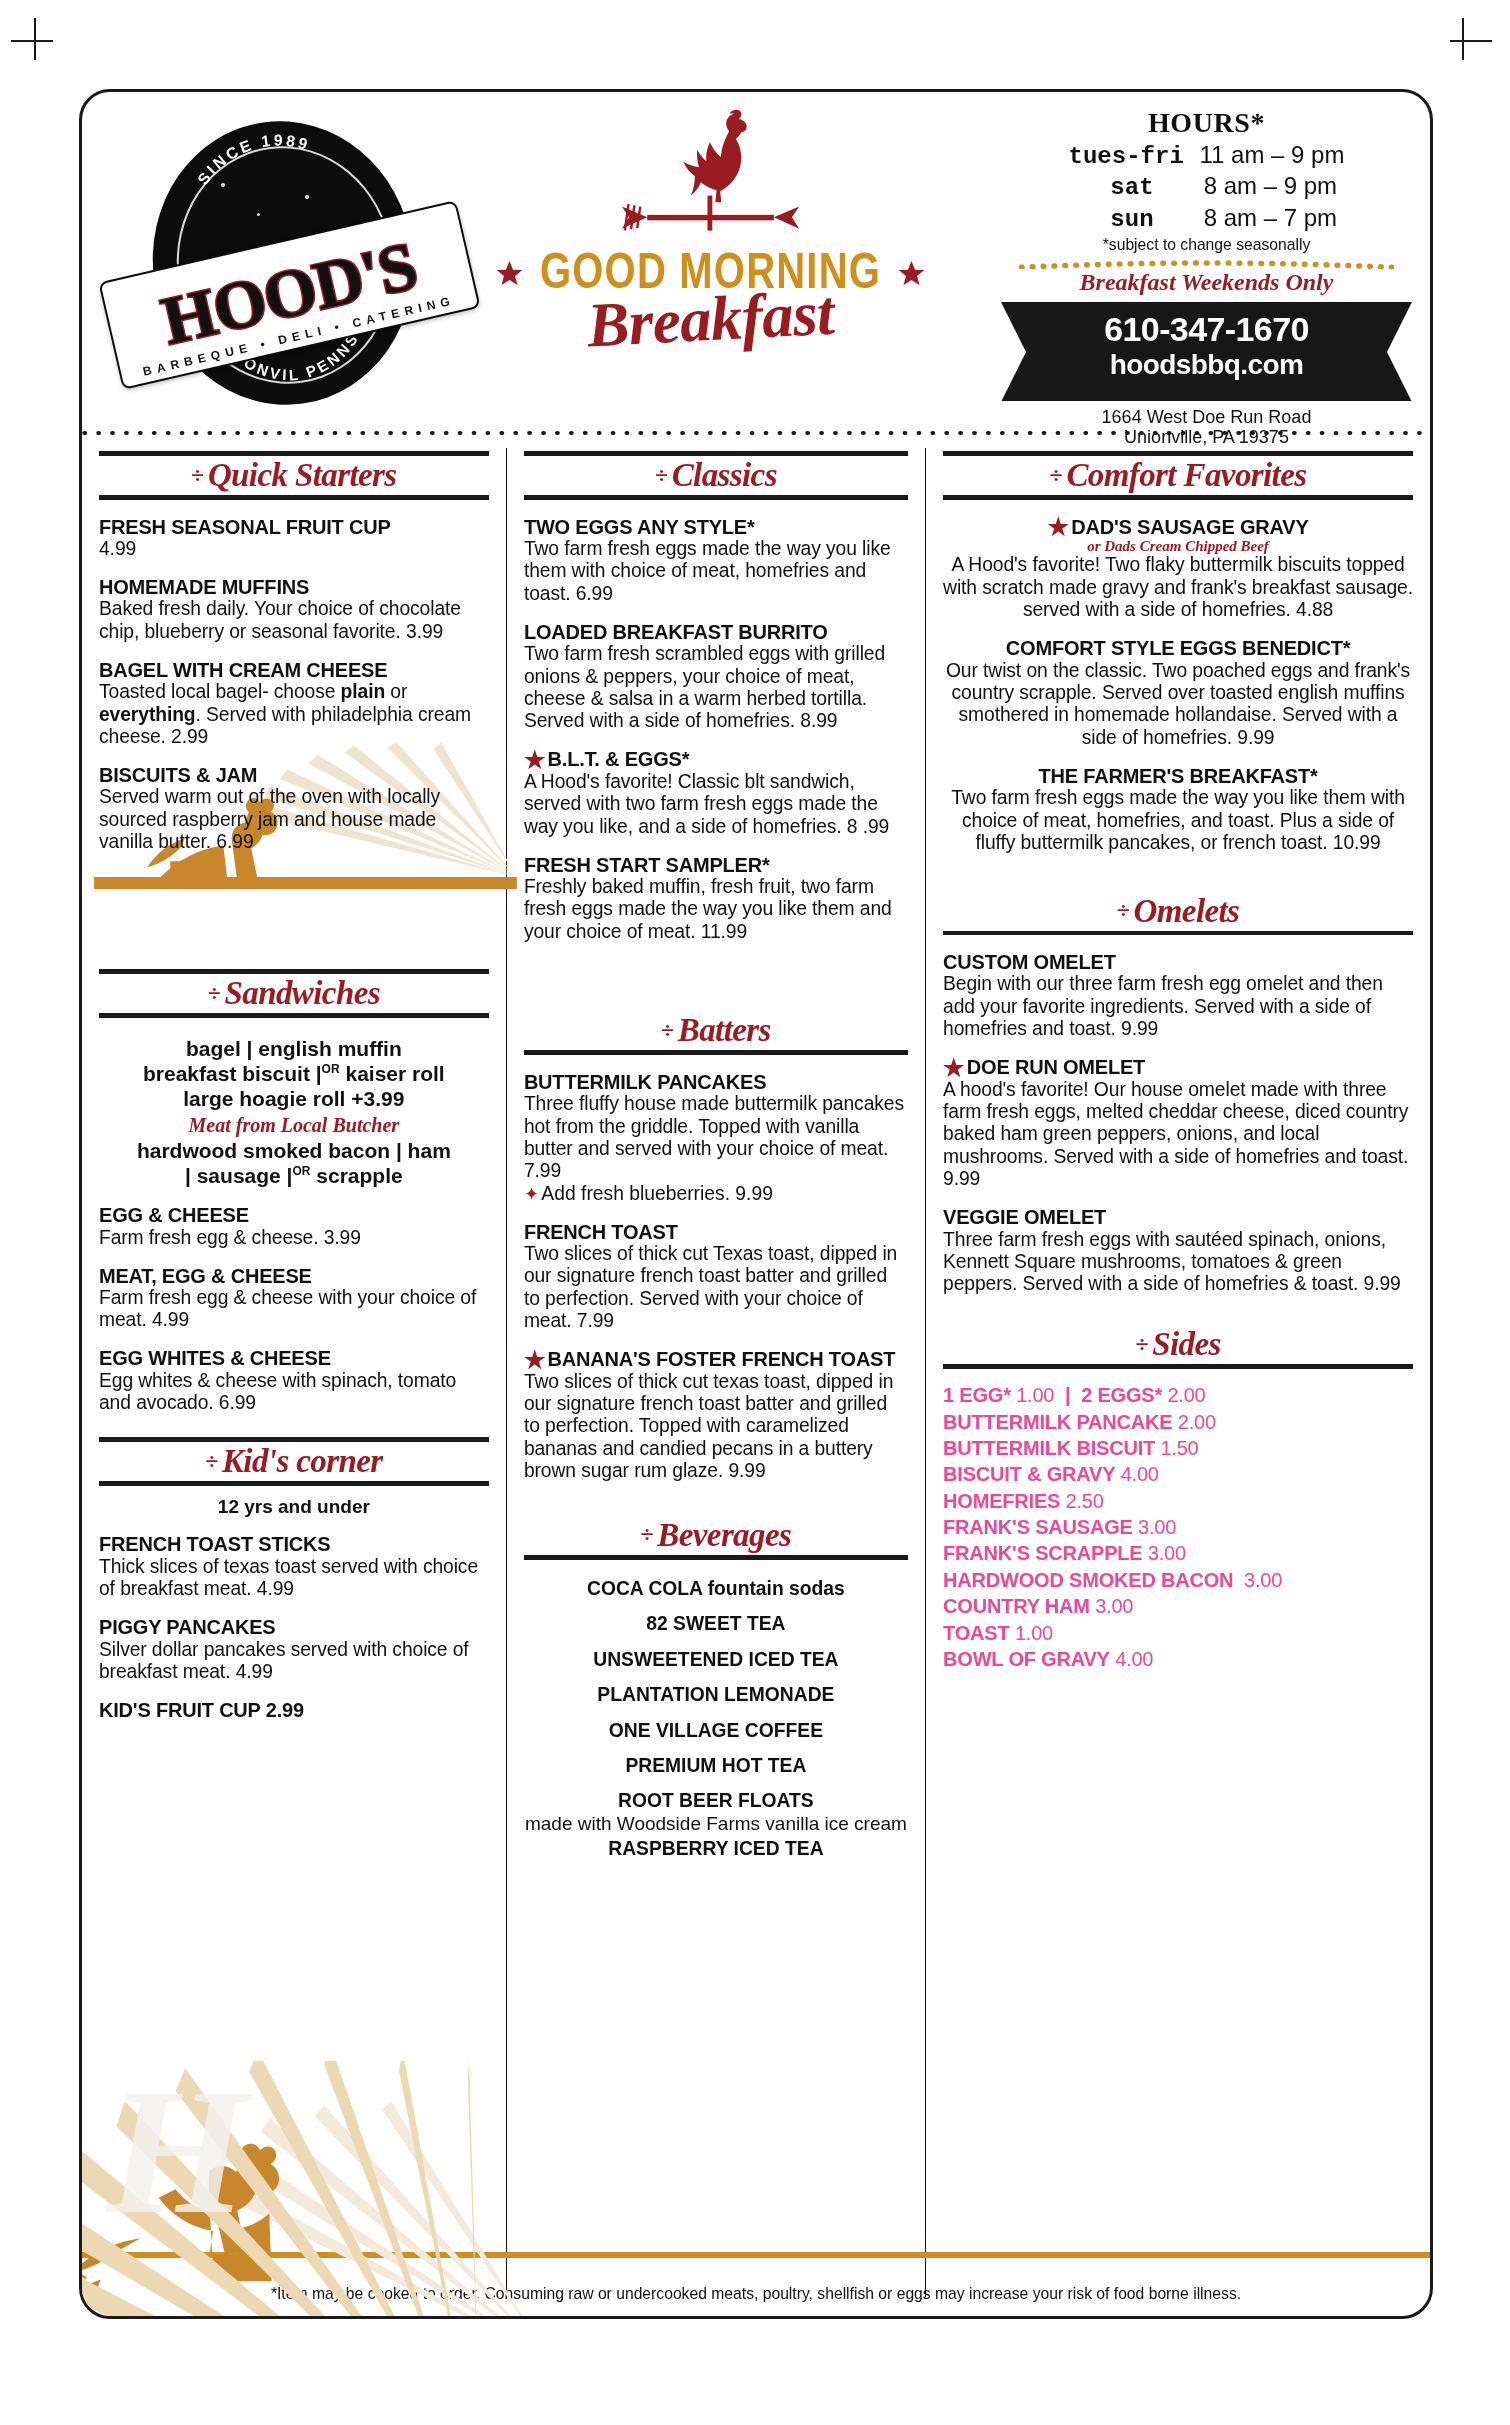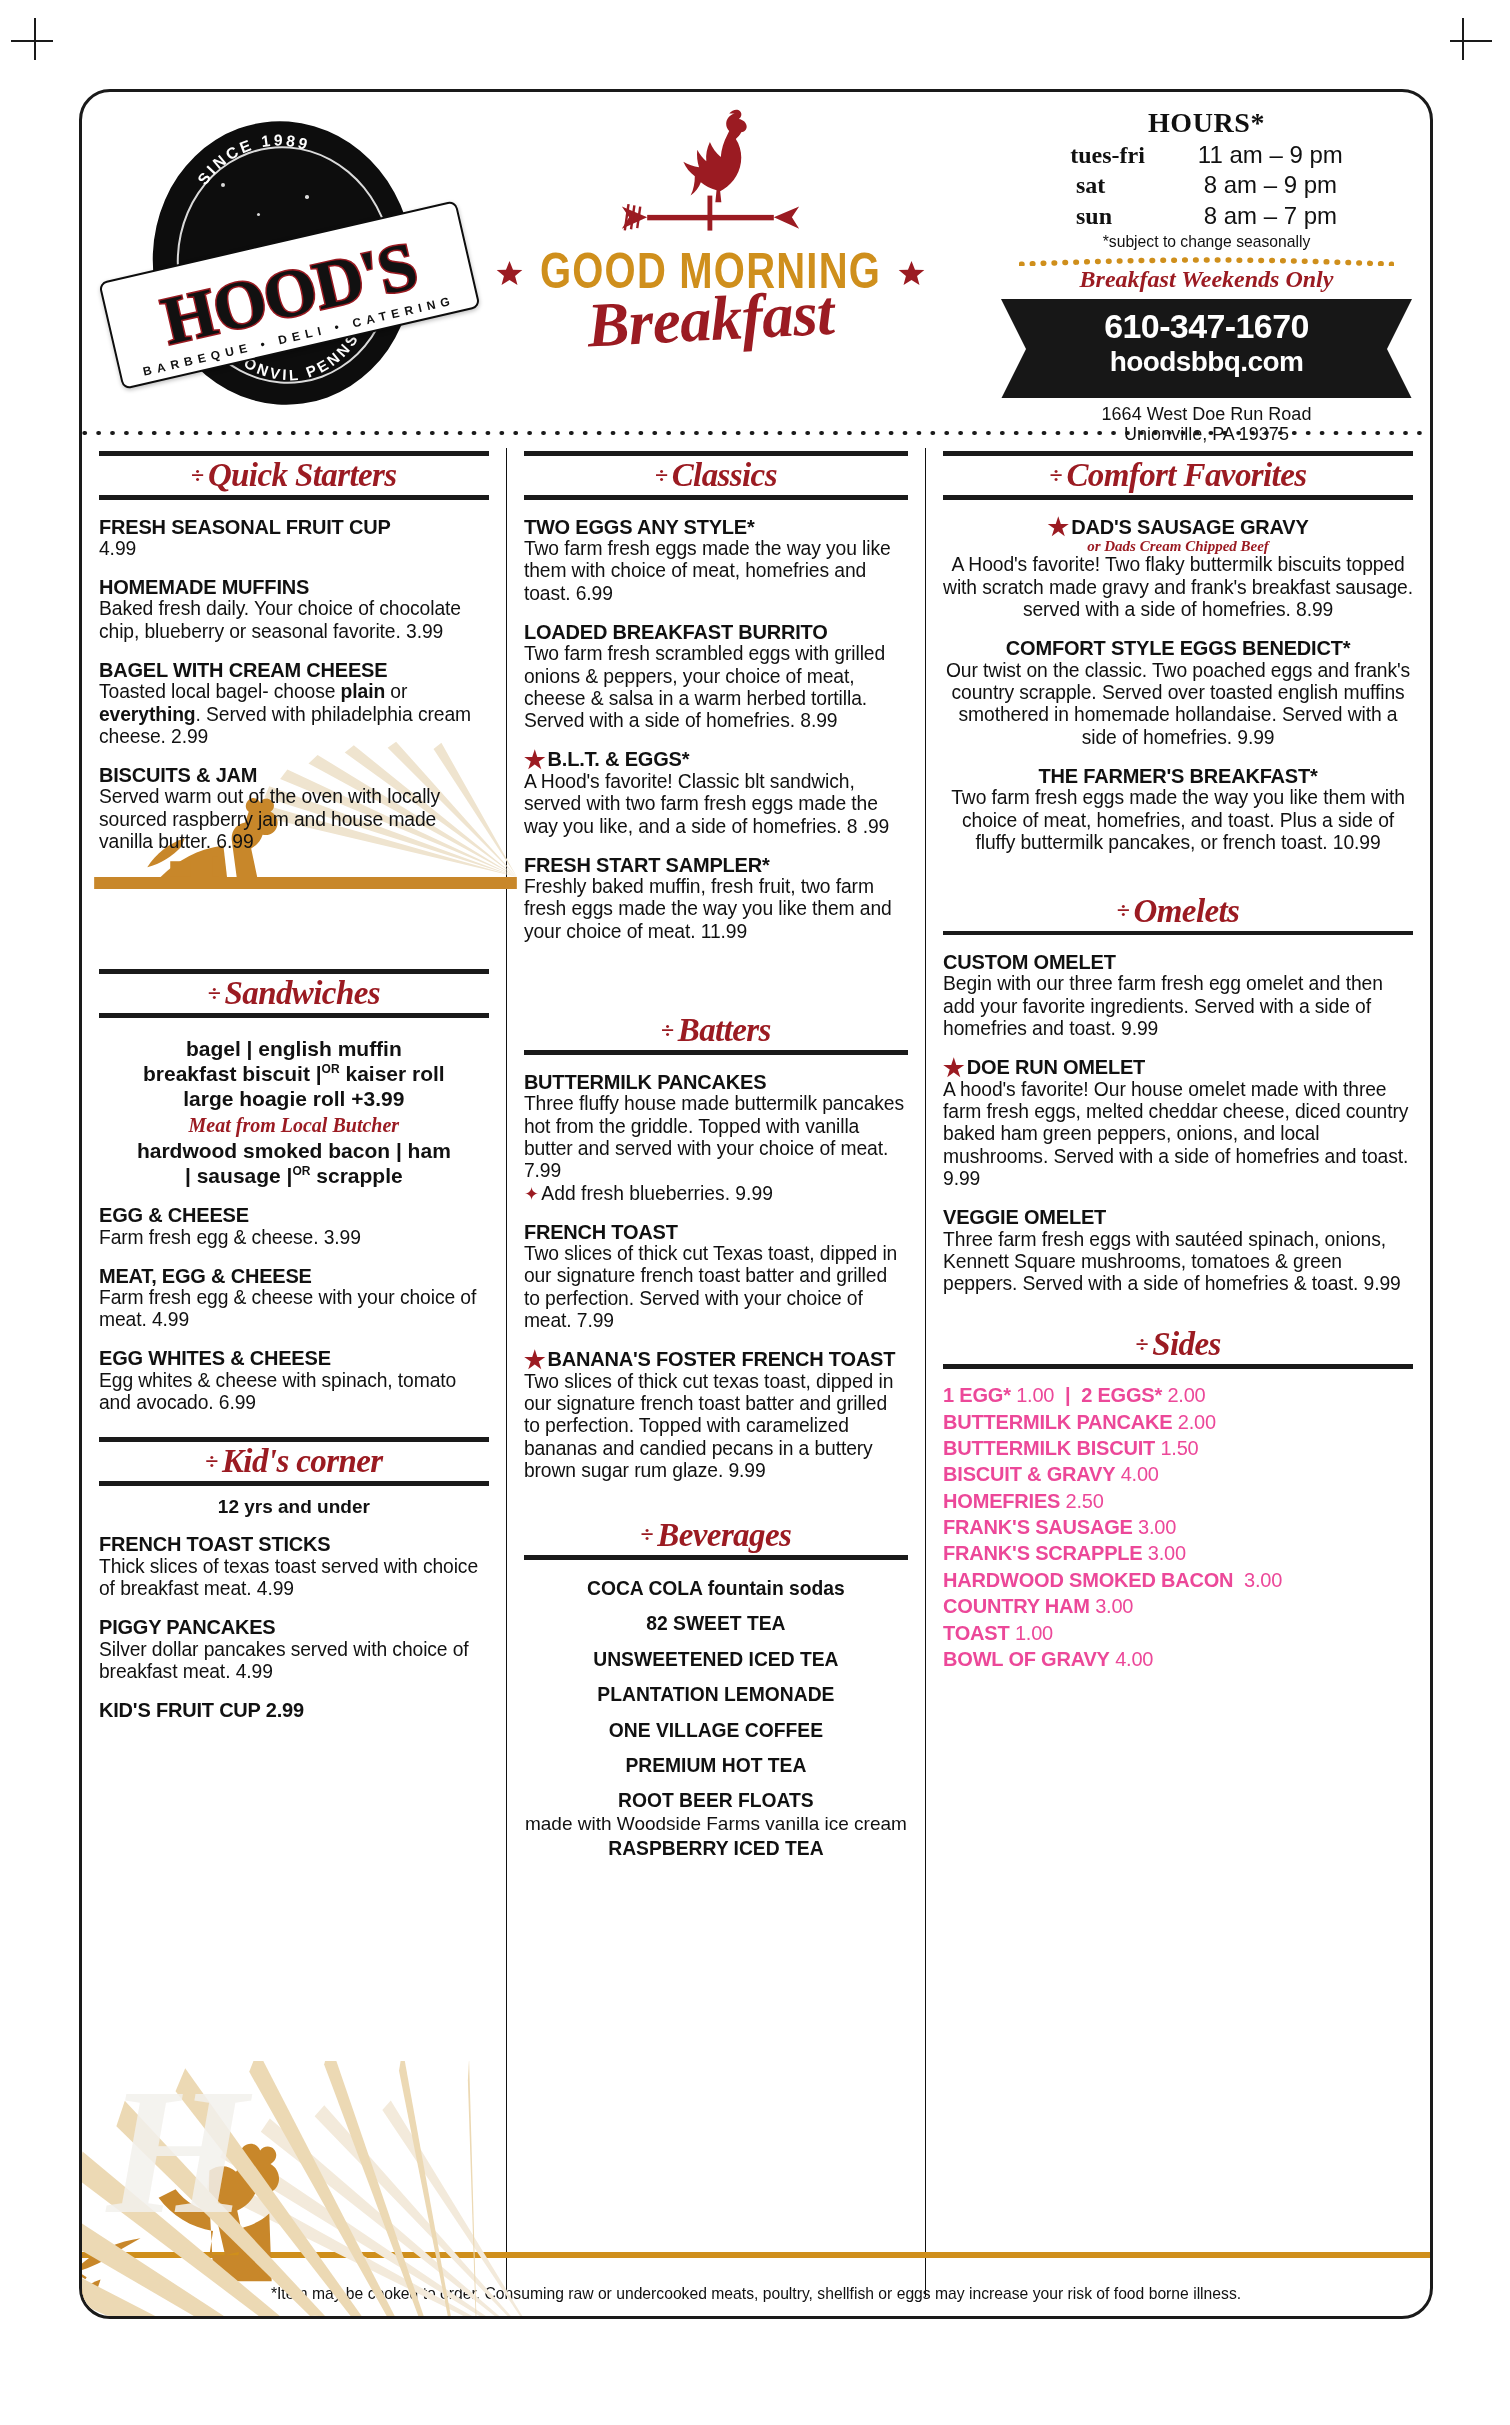--- a/index.html
+++ b/index.html
@@ -63,21 +63,21 @@
     font-family:"Liberation Serif",serif;font-style:italic;font-weight:bold;
     font-size:63px;color:#9b1b22;margin-top:-11px;letter-spacing:-0.6px;
     transform:rotate(-3deg);
   }
 
   
   .hours{position:absolute;right:18px;top:14.5px;width:411px;text-align:center;}
   .hours-title{font-family:"Liberation Serif",serif;font-weight:bold;font-size:28px;color:#111;letter-spacing:0.6px;}
   .hours-row{font-size:24px;color:#111;margin-top:2.4px;}
   .hours-row b{font-family:"Liberation Serif",serif;font-weight:bold;}
-  .hours-row .hr-d{display:inline-block;min-width:112px;text-align:left;padding-right:15.7px;}
+  .hours-row .hr-d{display:inline-block;min-width:112px;text-align:center;padding-right:15.7px;font-family:Liberation Mono, monospace;}
   .hours-note{font-size:15.7px;color:#111;margin-top:3.6px;}
   .dotrule{height:8.5px;margin:6px 18px 1.2px;display:block;width:calc(100% - 36px);}
   .weekend{font-family:"Liberation Serif",serif;font-style:italic;font-weight:bold;font-size:24px;color:#9b1b22;margin-top:-1.2px;}
   .ribbon{position:relative;margin-top:6px;background:#171717;height:99px;}
   .ribbon:before,.ribbon:after{content:"";position:absolute;top:0;width:0;height:0;}
   .ribbon:before{left:0;border-left:25px solid #fff;border-top:50px solid transparent;border-bottom:50px solid transparent;}
   .ribbon:after{right:0;border-right:25px solid #fff;border-top:50px solid transparent;border-bottom:50px solid transparent;}
   .phone{color:#fff;font-size:34px;font-weight:bold;padding-top:8.5px;letter-spacing:-0.6px;}
   .web{color:#fff;font-size:28px;font-weight:bold;letter-spacing:-0.6px;}
   .addr{font-size:18px;color:#111;margin-top:6px;line-height:1.15;}
@@ -429,21 +429,21 @@
 
       <div class="sec">
         <div class="rule"></div>
         <div class="sec-title"><span class="mk">÷</span><span>Comfort Favorites</span></div>
         <div class="rule thin"></div>
       </div>
 
       <div class="item center">
         <div class="item-name"><span class="star">★</span><span>DAD'S SAUSAGE GRAVY</span></div>
         <div class="item-sub">or Dads Cream Chipped Beef</div>
-        <div class="item-desc">A Hood's favorite! Two flaky buttermilk biscuits topped with scratch made gravy and frank's breakfast sausage. served with a side of homefries.  8.99</div>
+        <div class="item-desc">A Hood's favorite! Two flaky buttermilk biscuits topped with scratch made gravy and frank's breakfast sausage. served with a side of homefries.  4.88</div>
       </div>
       <div class="item center">
         <div class="item-name">COMFORT STYLE EGGS BENEDICT*</div>
         <div class="item-desc">Our twist on the classic. Two poached eggs and frank's country scrapple.  Served over toasted english muffins smothered in homemade hollandaise.  Served with a side of homefries.  9.99</div>
       </div>
       <div class="item center">
         <div class="item-name">THE FARMER'S BREAKFAST*</div>
         <div class="item-desc">Two farm fresh eggs made the way you like them with choice of meat, homefries, and toast. Plus a side of fluffy buttermilk pancakes, or french toast. 10.99</div>
       </div>
 

